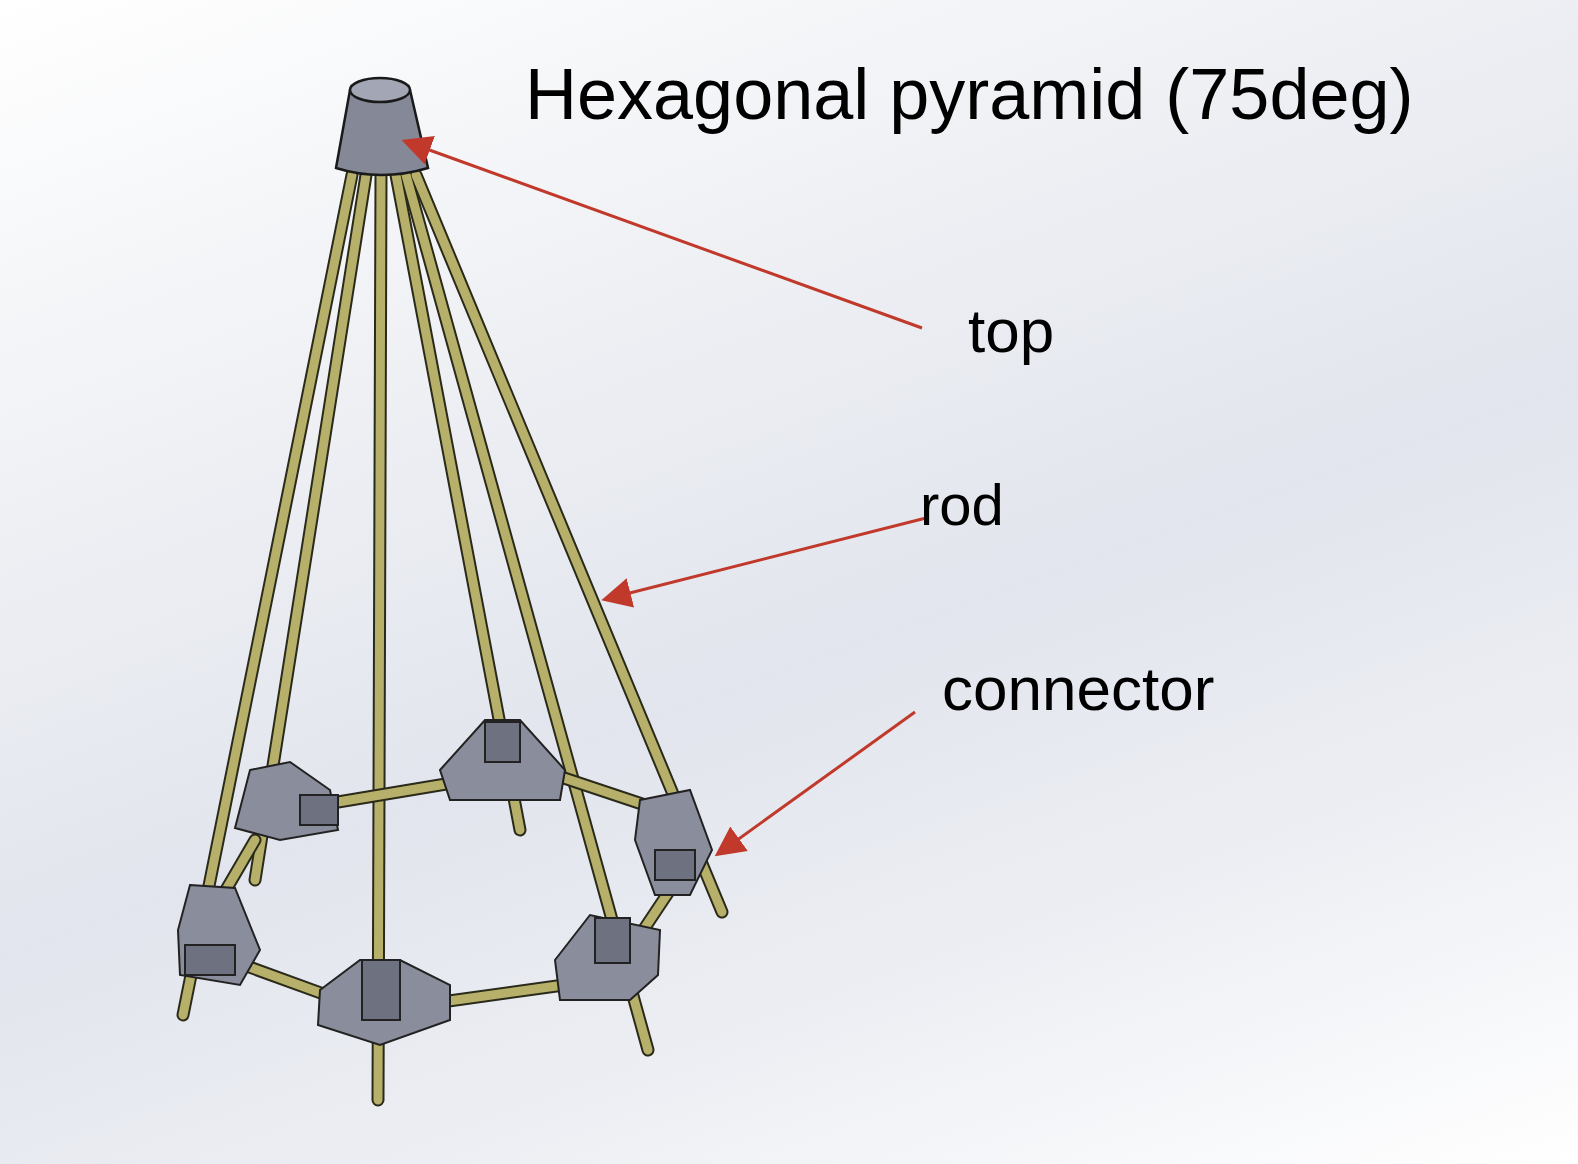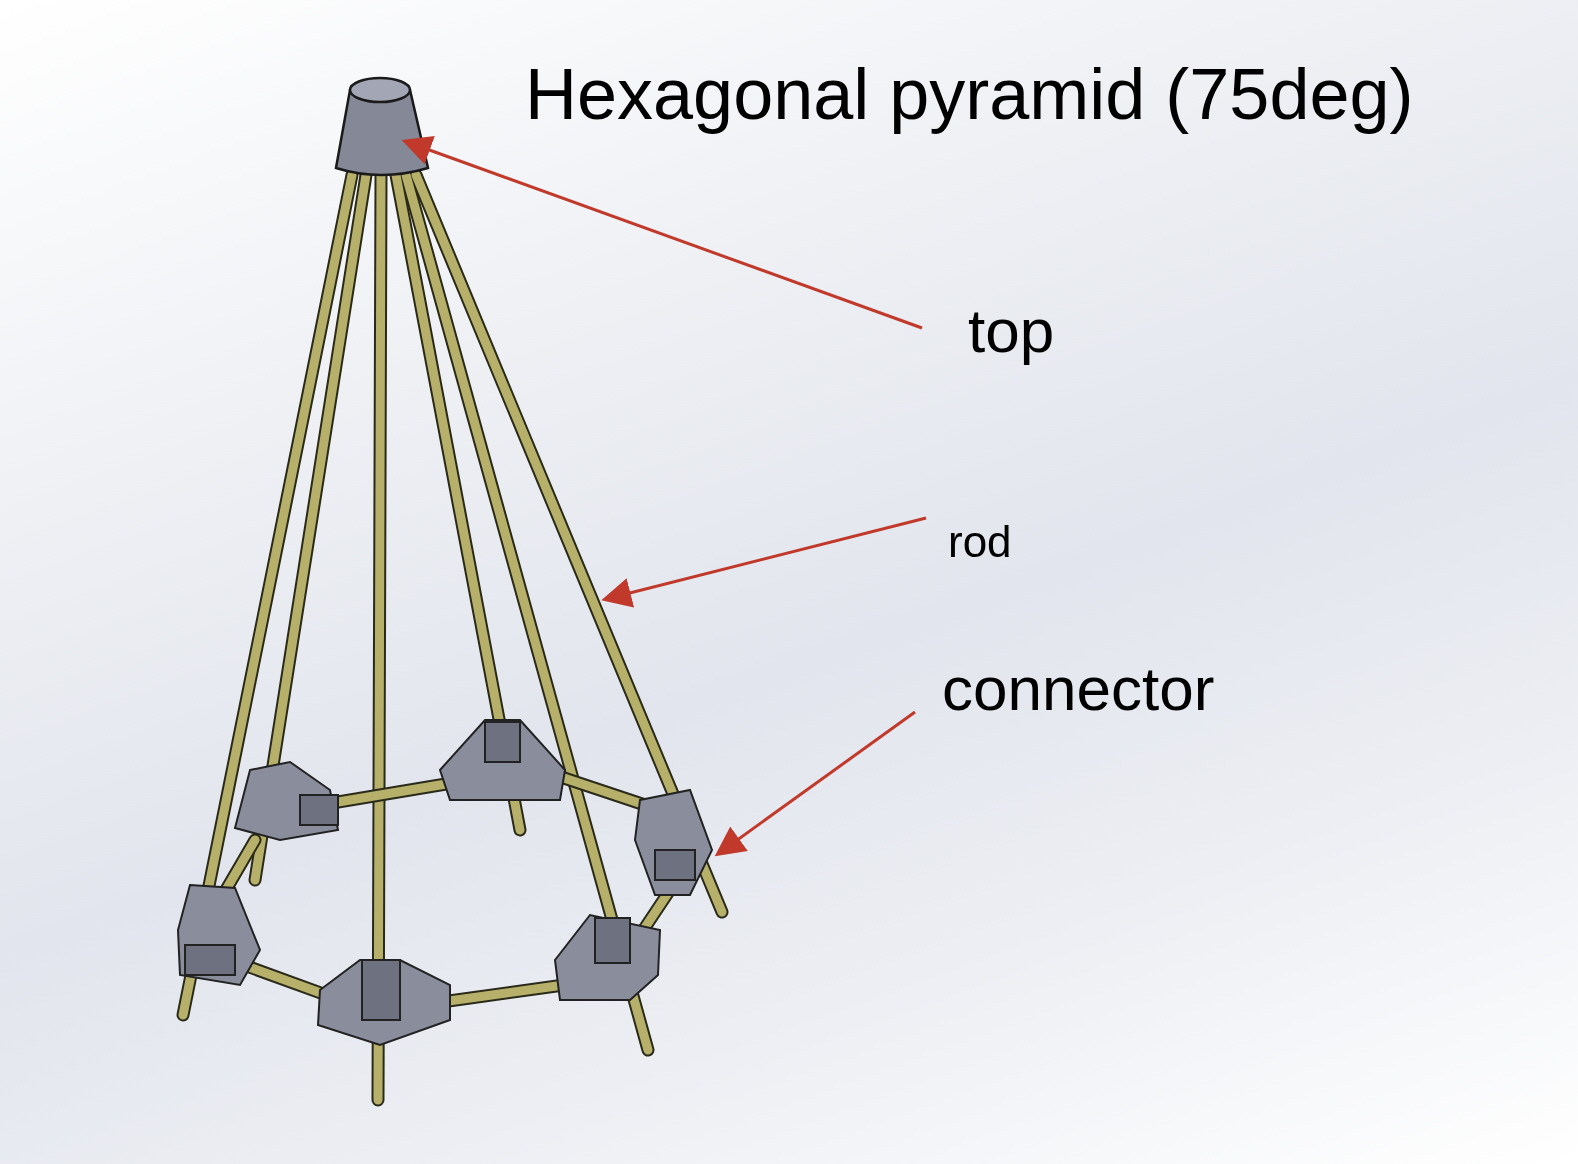--- a/index.html
+++ b/index.html
@@ -9,21 +9,21 @@
       position: relative;
       font-family: "Liberation Sans", sans-serif;
     }
     .stage { position: absolute; left: 0; top: 0; width: 1578px; height: 1164px; }
     .label {
       position: absolute; color: #000; font-family: "Liberation Sans", sans-serif;
       white-space: nowrap; line-height: 1;
     }
     .title { left: 525px; top: 58px; font-size: 72px; }
     .lbl-top { left: 948px; top: 300px; font-size: 62px; margin-left: 20px; }
-    .lbl-rod { left: 948px; top: 476px; font-size: 44px; margin-top: 44px; }
+    .lbl-rod { left: 920px; top: 476px; font-size: 58px; }
     .lbl-connector { left: 942px; top: 658px; font-size: 62px; text-align: right; }
     svg { position: absolute; left: 0; top: 0; }
   </style>
 </head>
 <body>
 
 <div class="stage">
 
   <svg width="1578" height="1164" viewBox="0 0 1578 1164">
     <defs>

